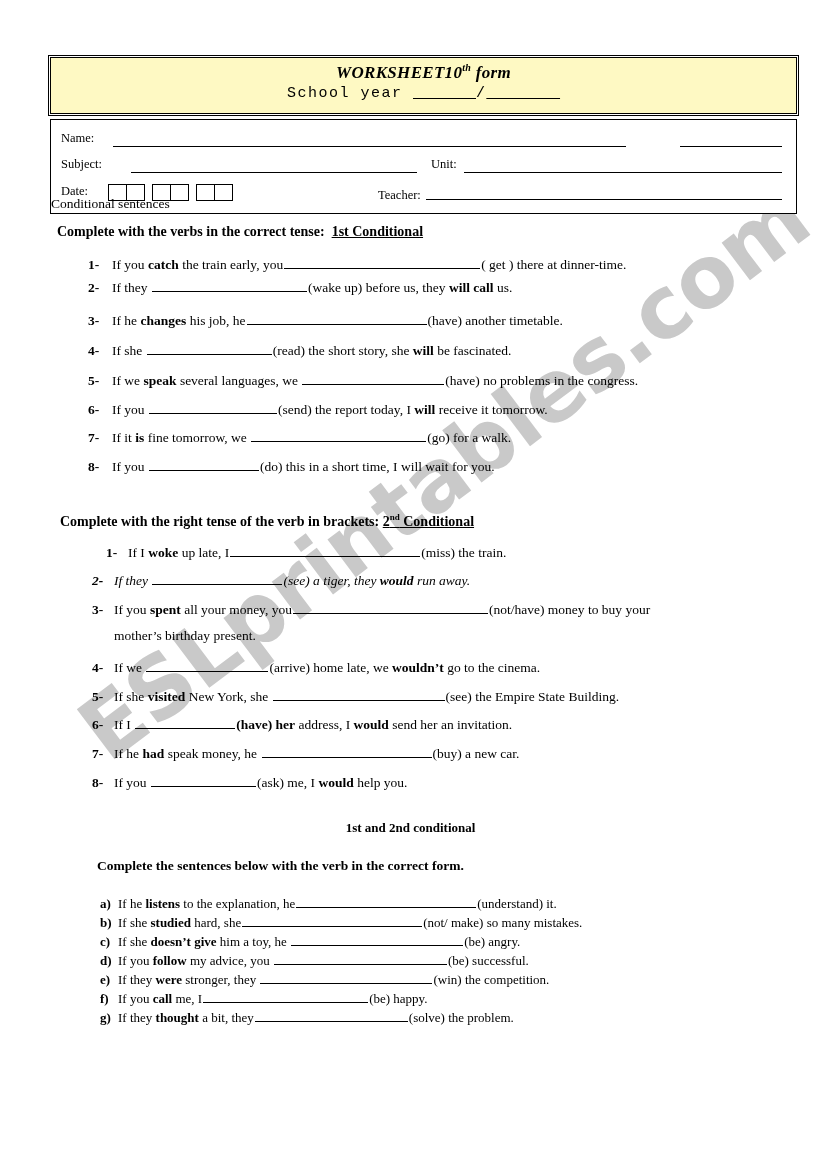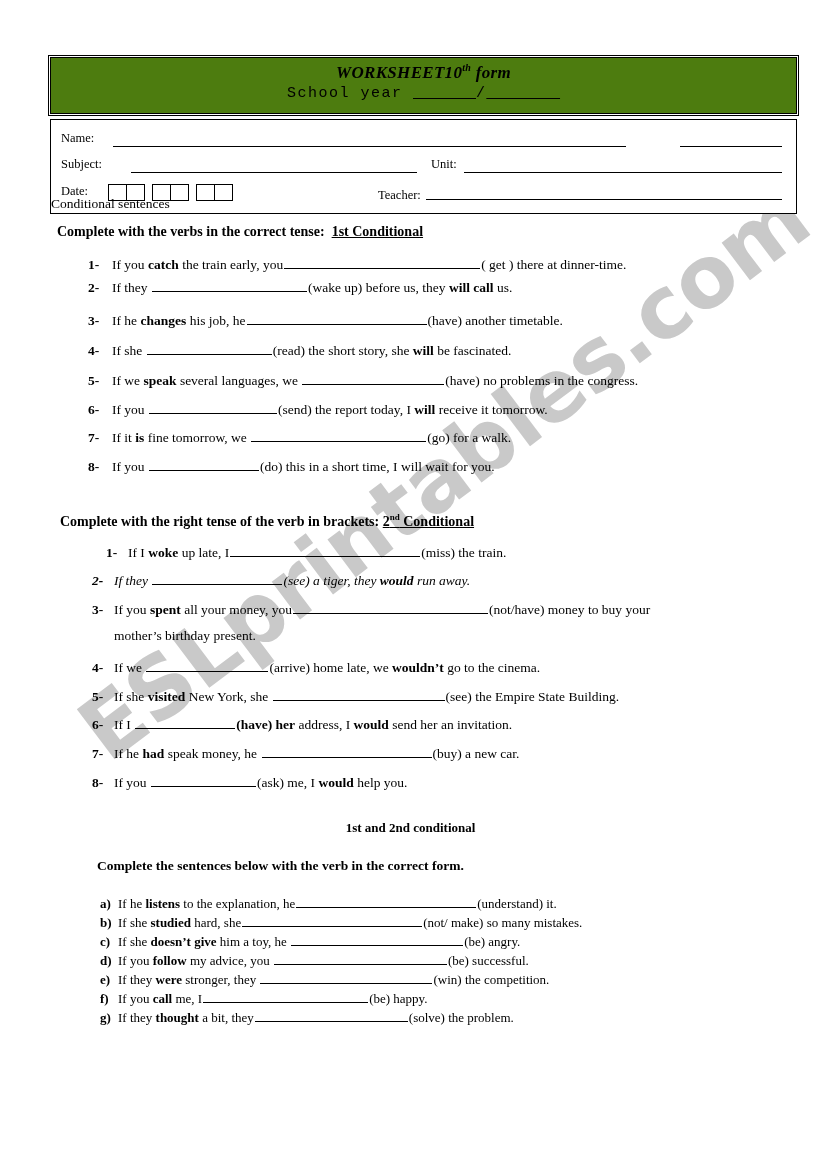--- a/index.html
+++ b/index.html
@@ -52,21 +52,21 @@
   .title-box {
     position: absolute;
     left: 50px;
     top: 57px;
     width: 747px;
     height: 57px;
     border: 1px solid #000;
     outline: 1px solid #000;
     outline-offset: 1px;
     box-sizing: border-box;
-    background: #4d7c0f;
+    background: #fef9c3;
     text-align: center;
   }
   .title-line1 {
     margin-top: 4px;
     font-family: "Liberation Serif", "DejaVu Serif", serif;
     font-weight: bold;
     font-style: italic;
     font-size: 17px;
     letter-spacing: 0.3px;
   }

